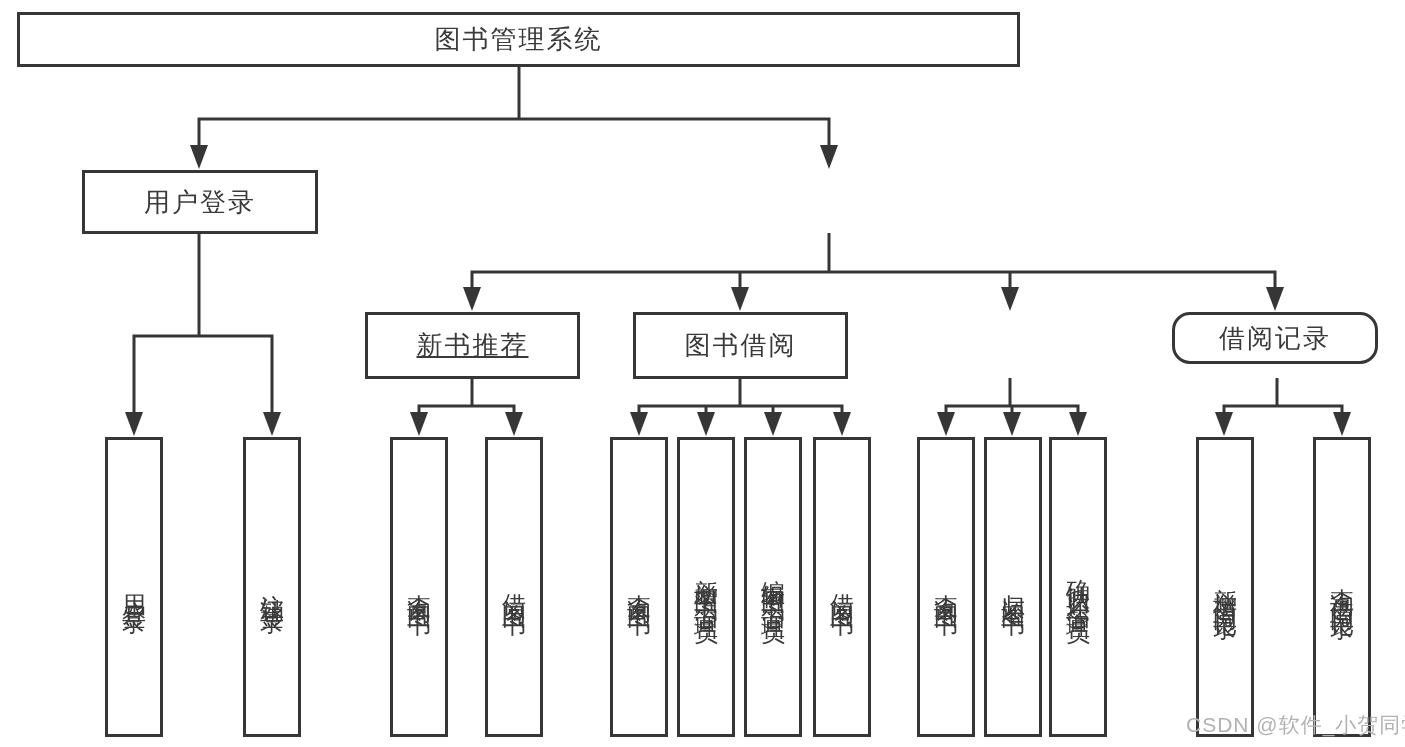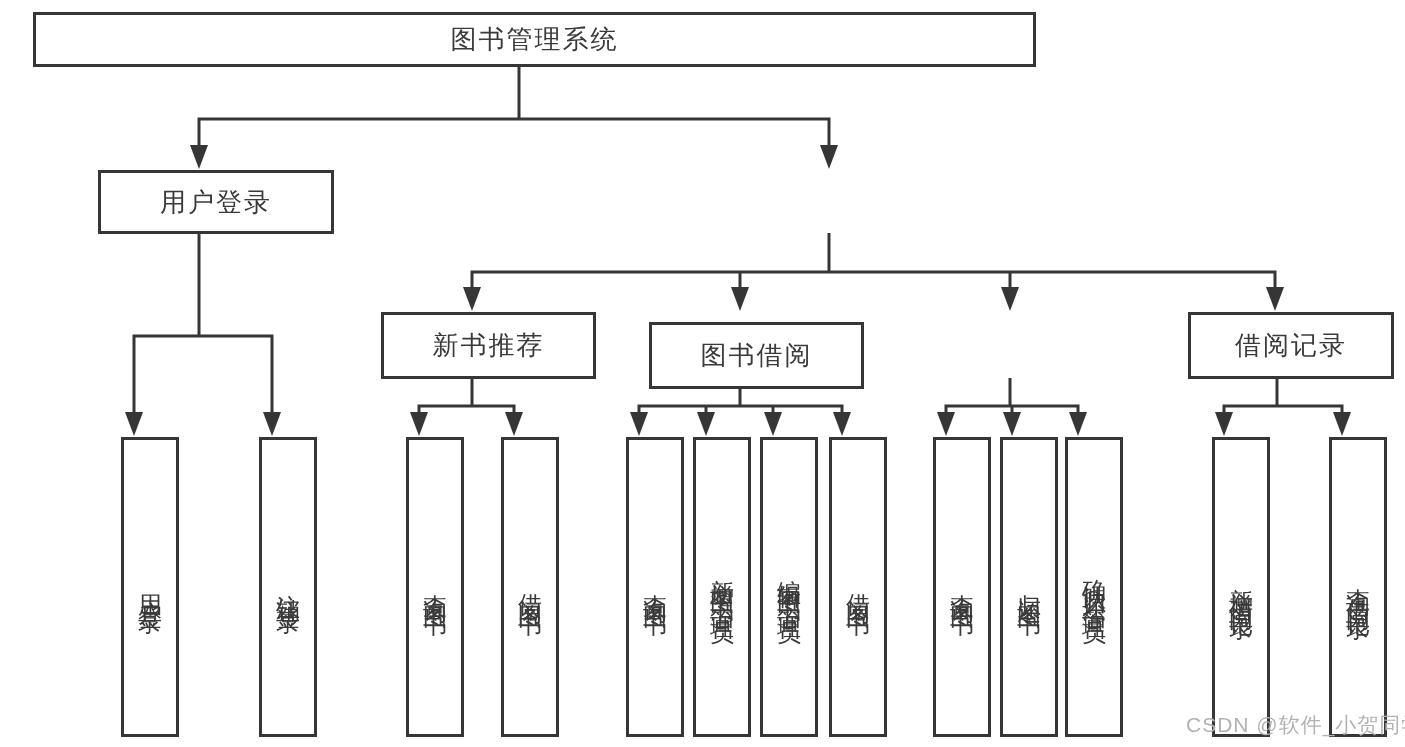--- a/index.html
+++ b/index.html
@@ -20,21 +20,20 @@
   .box {
     position: absolute;
     box-sizing: border-box;
     border: 3px solid var(--line);
     background: #fff;
     display: flex;
     align-items: center;
     justify-content: center;
     color: var(--text);
     z-index: 2;
-    margin-left: 16px;
   }
   .hbox {
     font-size: 26px;
     letter-spacing: 2px;
     white-space: nowrap;
   }
   .vbox {
     writing-mode: vertical-rl;
     font-size: 24px;
     letter-spacing: 6px;
@@ -121,27 +120,27 @@
   </svg>
 
   <div class="box hbox" style="left:17px; top:12px; width:1003px; height:55px;">
     <span>图书管理系统</span>
   </div>
 
   <div class="box hbox" style="left:82px; top:170px; width:236px; height:64px;">
     <span>用户登录</span>
   </div>
 
-  <div class="box hbox" style="left:365px; top:312px; width:215px; height:67px;">
+  <div class="box hbox" style="left:365px; top:312px; width:215px; height:67px;text-decoration:underline;">
     <span>新书推荐</span>
   </div>
-  <div class="box hbox" style="left:633px; top:322px; width:215px; height:67px;">
+  <div class="box hbox" style="left:633px; top:312px; width:215px; height:67px;">
     <span>图书借阅</span>
   </div>
-  <div class="box hbox" style="left:1172px; top:312px; width:206px; height:67px;">
+  <div class="box hbox" style="left:1172px; top:312px; width:206px; height:52px;border-radius:18px;">
     <span>借阅记录</span>
   </div>
 
   <div class="box vbox" style="left:105px; top:437px; width:58px; height:300px;">
     <span>用户登录</span>
   </div>
   <div class="box vbox" style="left:243px; top:437px; width:58px; height:300px;">
     <span>注销登录</span>
   </div>
 

